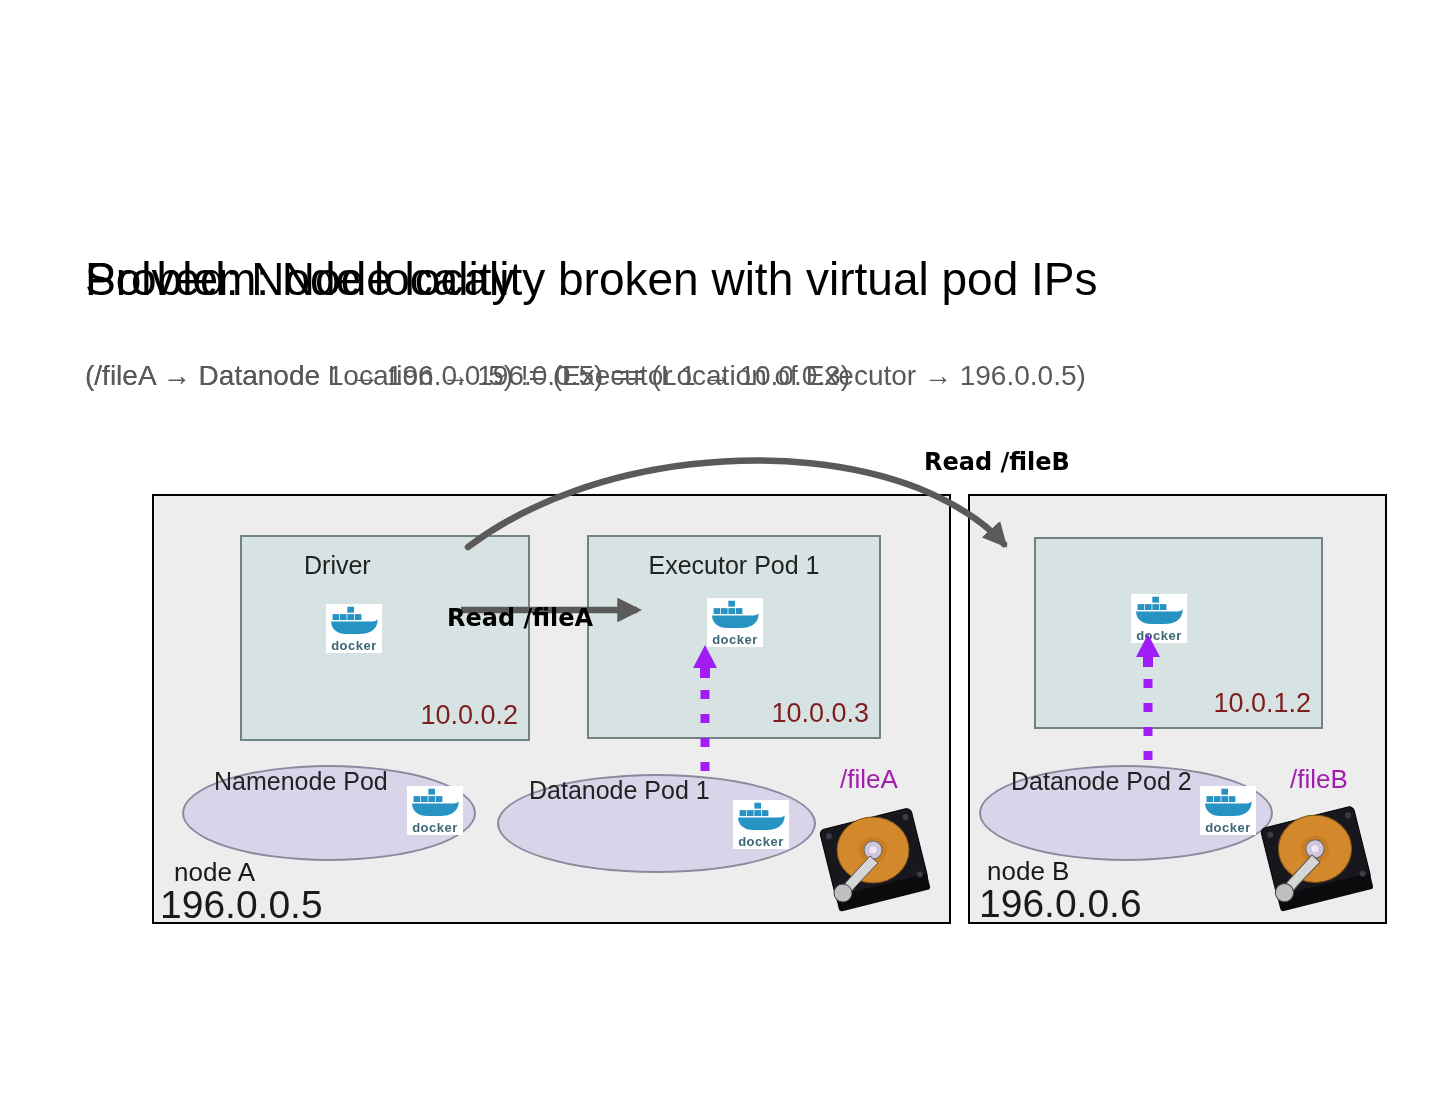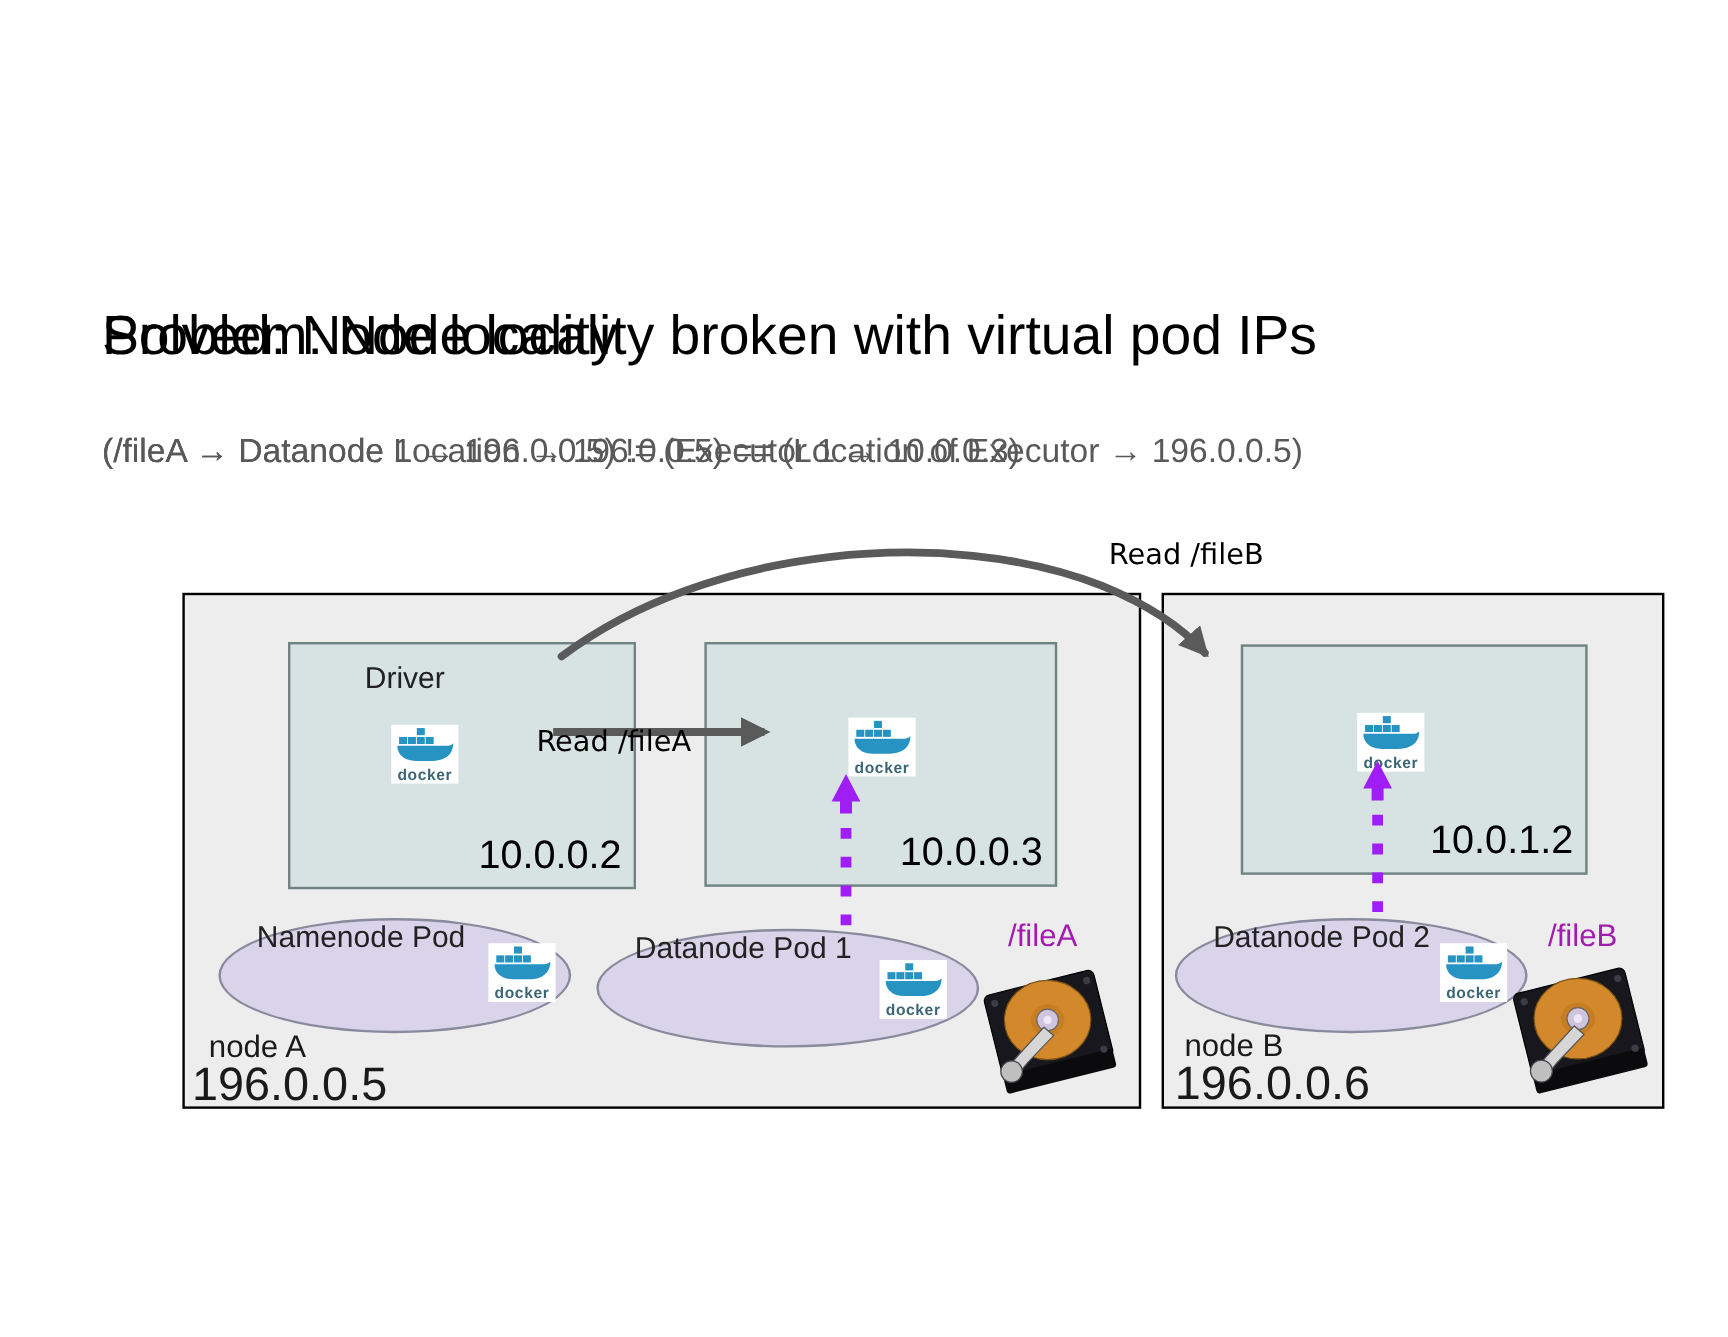--- a/index.html
+++ b/index.html
@@ -15,39 +15,39 @@
   
   .node{position:absolute;background:#ededed;border:2px solid #000000;}
   .node-a{left:152px;top:494px;width:795px;height:426px;}
   .node-b{left:968px;top:494px;width:415px;height:426px;}
   .pod{position:absolute;background:#d7e3e3;border:2px solid #708282;}
   .pod-driver{left:86px;top:39px;width:286px;height:202px;}
   .pod-exec1{left:433px;top:39px;width:290px;height:200px;}
   .pod-exec2{left:64px;top:41px;width:285px;height:188px;}
   .pod-title{position:absolute;top:14px;width:100%;text-align:center;font-size:25px;color:#222;}
   .pod-driver .pod-title{text-align:left;padding-left:62px;width:auto;}
-  .pod-ip{position:absolute;right:10px;bottom:8px;font-size:33px;color:#000000;}
+  .pod-ip{position:absolute;right:10px;bottom:8px;font-size:27px;color:#7f1d1d;}
   
   .ellipse{position:absolute;background:#d9d4e9;border:2px solid #8a8a9d;border-radius:50%;
            display:flex;align-items:flex-start;}
   .ell-label{font-size:25px;color:#222;padding-left:30px;white-space:nowrap;}
   .ell-namenode{left:28px;top:269px;width:290px;height:92px;}
   .ell-datanode1{left:343px;top:278px;width:315px;height:95px;}
   .ell-datanode2{left:9px;top:269px;width:290px;height:92px;}
   
   .docker{position:absolute;width:54px;background:#fff;text-align:center;padding:2px 1px 1px 1px;}
   .docker svg{display:block;width:50px;height:34px;margin:0 auto;}
   .docker-word{display:block;font-size:13px;font-weight:bold;color:#3d6675;letter-spacing:.5px;line-height:12px;}
   
   .node-name{position:absolute;font-size:26px;color:#1a1a1a;}
   .node-ip{position:absolute;font-size:39px;color:#1a1a1a;}
   .file-label{position:absolute;font-size:26px;color:#a21caf;}
   .disk{position:absolute;}
   
-  .annot{position:absolute;font-family:"DejaVu Sans",sans-serif;font-weight:400;
+  .annot{position:absolute;font-family:"DejaVu Sans",sans-serif;font-weight:700;
          font-size:24px;color:#000;white-space:nowrap;}
   .read-a{left:447px;top:556px;margin-top:48px;}
   .read-b{left:924px;top:448px;}
   .overlay{position:absolute;left:0;top:0;pointer-events:none;}
 </style>
 </head>
 <body>
 
 <div class="slide">
 
@@ -74,20 +74,21 @@
             <rect x="33" y="11" width="9" height="8"></rect>
             <path d="M1 21 h56 c3 0 5 -1 7 -3 c0 9 -4 14 -10 17 c-4 2 -9 3 -14 3 h-18 c-13 0 -21 -7 -21 -17 z"></path>
           </g>
         </svg>
         <span class="docker-word">docker</span>
       </div>
       <div class="pod-ip">10.0.0.2</div>
     </div>
 
     <div class="pod pod-exec1">
+      <div class="pod-title">Executor Pod 1</div>
       <div class="docker" style="left:118px;top:61px;">
         <svg viewBox="0 0 64 46">
           <g fill="#2793c2">
             <rect x="23" y="1" width="9" height="8"></rect>
               <rect x="3" y="11" width="9" height="8"></rect>
             <rect x="13" y="11" width="9" height="8"></rect>
               <rect x="23" y="11" width="9" height="8"></rect>
             <rect x="33" y="11" width="9" height="8"></rect>
             <path d="M1 21 h56 c3 0 5 -1 7 -3 c0 9 -4 14 -10 17 c-4 2 -9 3 -14 3 h-18 c-13 0 -21 -7 -21 -17 z"></path>
           </g>

